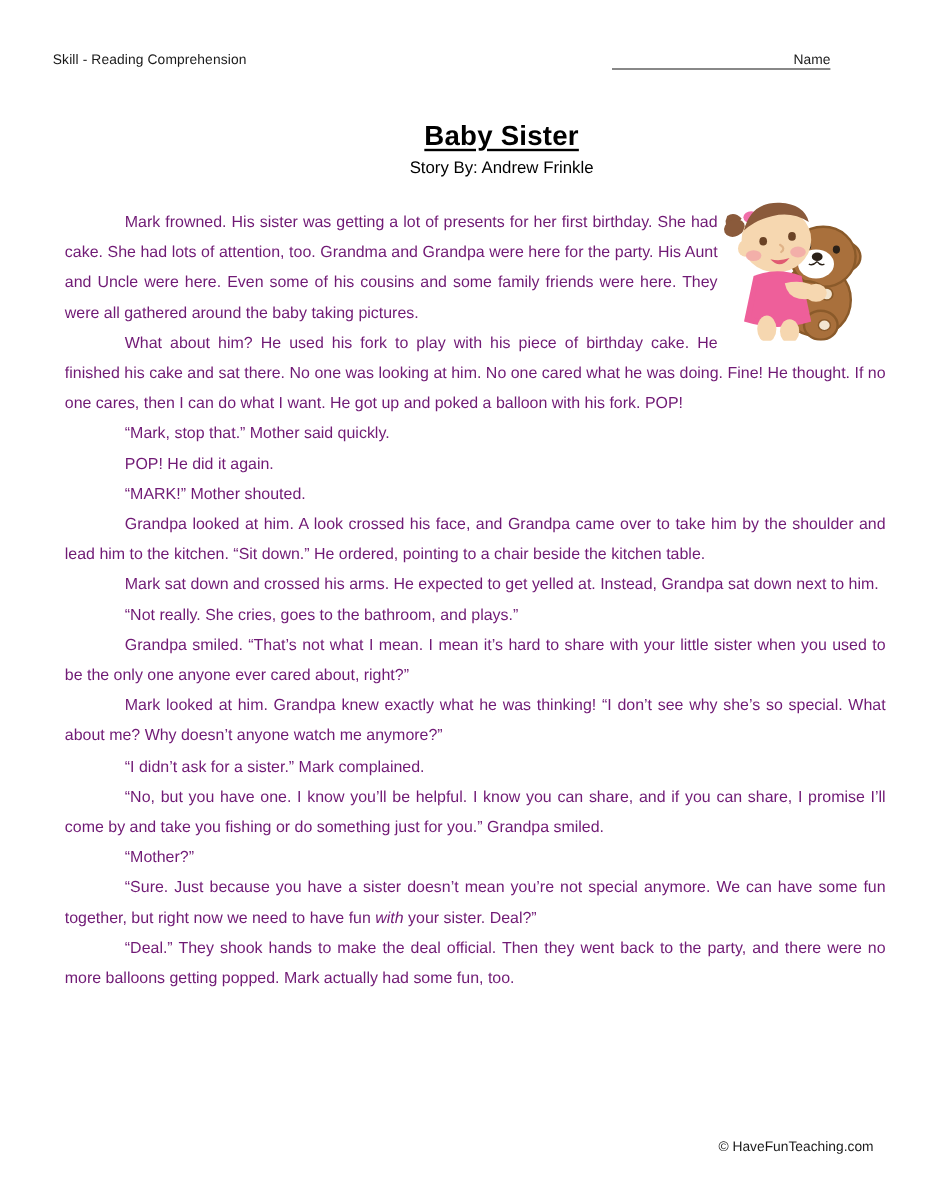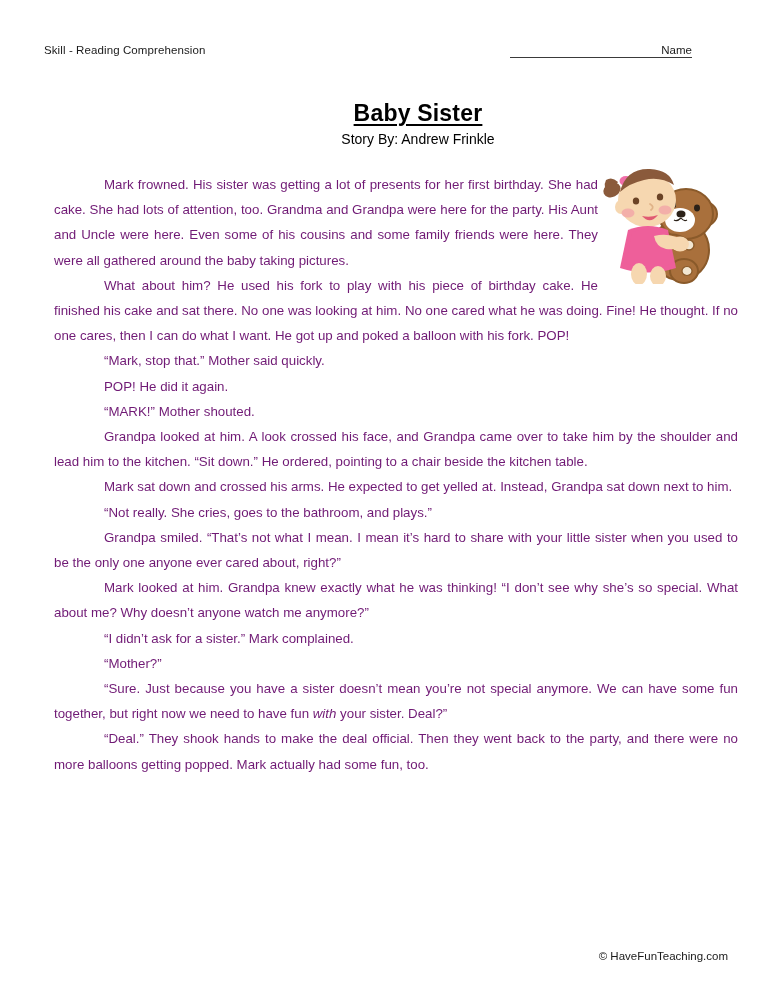--- a/index.html
+++ b/index.html
@@ -212,20 +212,21 @@
     <p>What about him? He used his fork to play with his piece of birthday cake. He finished his cake and sat there. No one was looking at him. No one cared what he was doing. Fine! He thought. If no one cares, then I can do what I want. He got up and poked a balloon with his fork. POP!</p>
     <p>“Mark, stop that.” Mother said quickly.</p>
     <p>POP! He did it again.</p>
     <p>“MARK!” Mother shouted.</p>
     <p>Grandpa looked at him. A look crossed his face, and Grandpa came over to take him by the shoulder and lead him to the kitchen. “Sit down.” He ordered, pointing to a chair beside the kitchen table.</p>
     <p>Mark sat down and crossed his arms. He expected to get yelled at. Instead, Grandpa sat down next to him.</p>
     <p>“Not really. She cries, goes to the bathroom, and plays.”</p>
     <p>Grandpa smiled. “That’s not what I mean. I mean it’s hard to share with your little sister when you used to be the only one anyone ever cared about, right?”</p>
     <p>Mark looked at him. Grandpa knew exactly what he was thinking! “I don’t see why she’s so special. What about me? Why doesn’t anyone watch me anymore?”</p>
     <p>“I didn’t ask for a sister.” Mark complained.</p>
+    <p>“No, but you have one. I know you’ll be helpful. I know you can share, and if you can share, I promise I’ll come by and take you fishing or do something just for you.” Grandpa smiled.</p>
     <p>“Mother?”</p>
     <p>
       <span>“Sure. Just because you have a sister doesn’t mean you’re not special anymore. We can have some fun together, but right now we need to have fun </span><em>with</em><span> your sister. Deal?”</span>
     </p>
     <p>“Deal.” They shook hands to make the deal official. Then they went back to the party, and there were no more balloons getting popped. Mark actually had some fun, too.</p>
   </div>
 
   <div class="footer">© HaveFunTeaching.com</div>
 
 </div>

